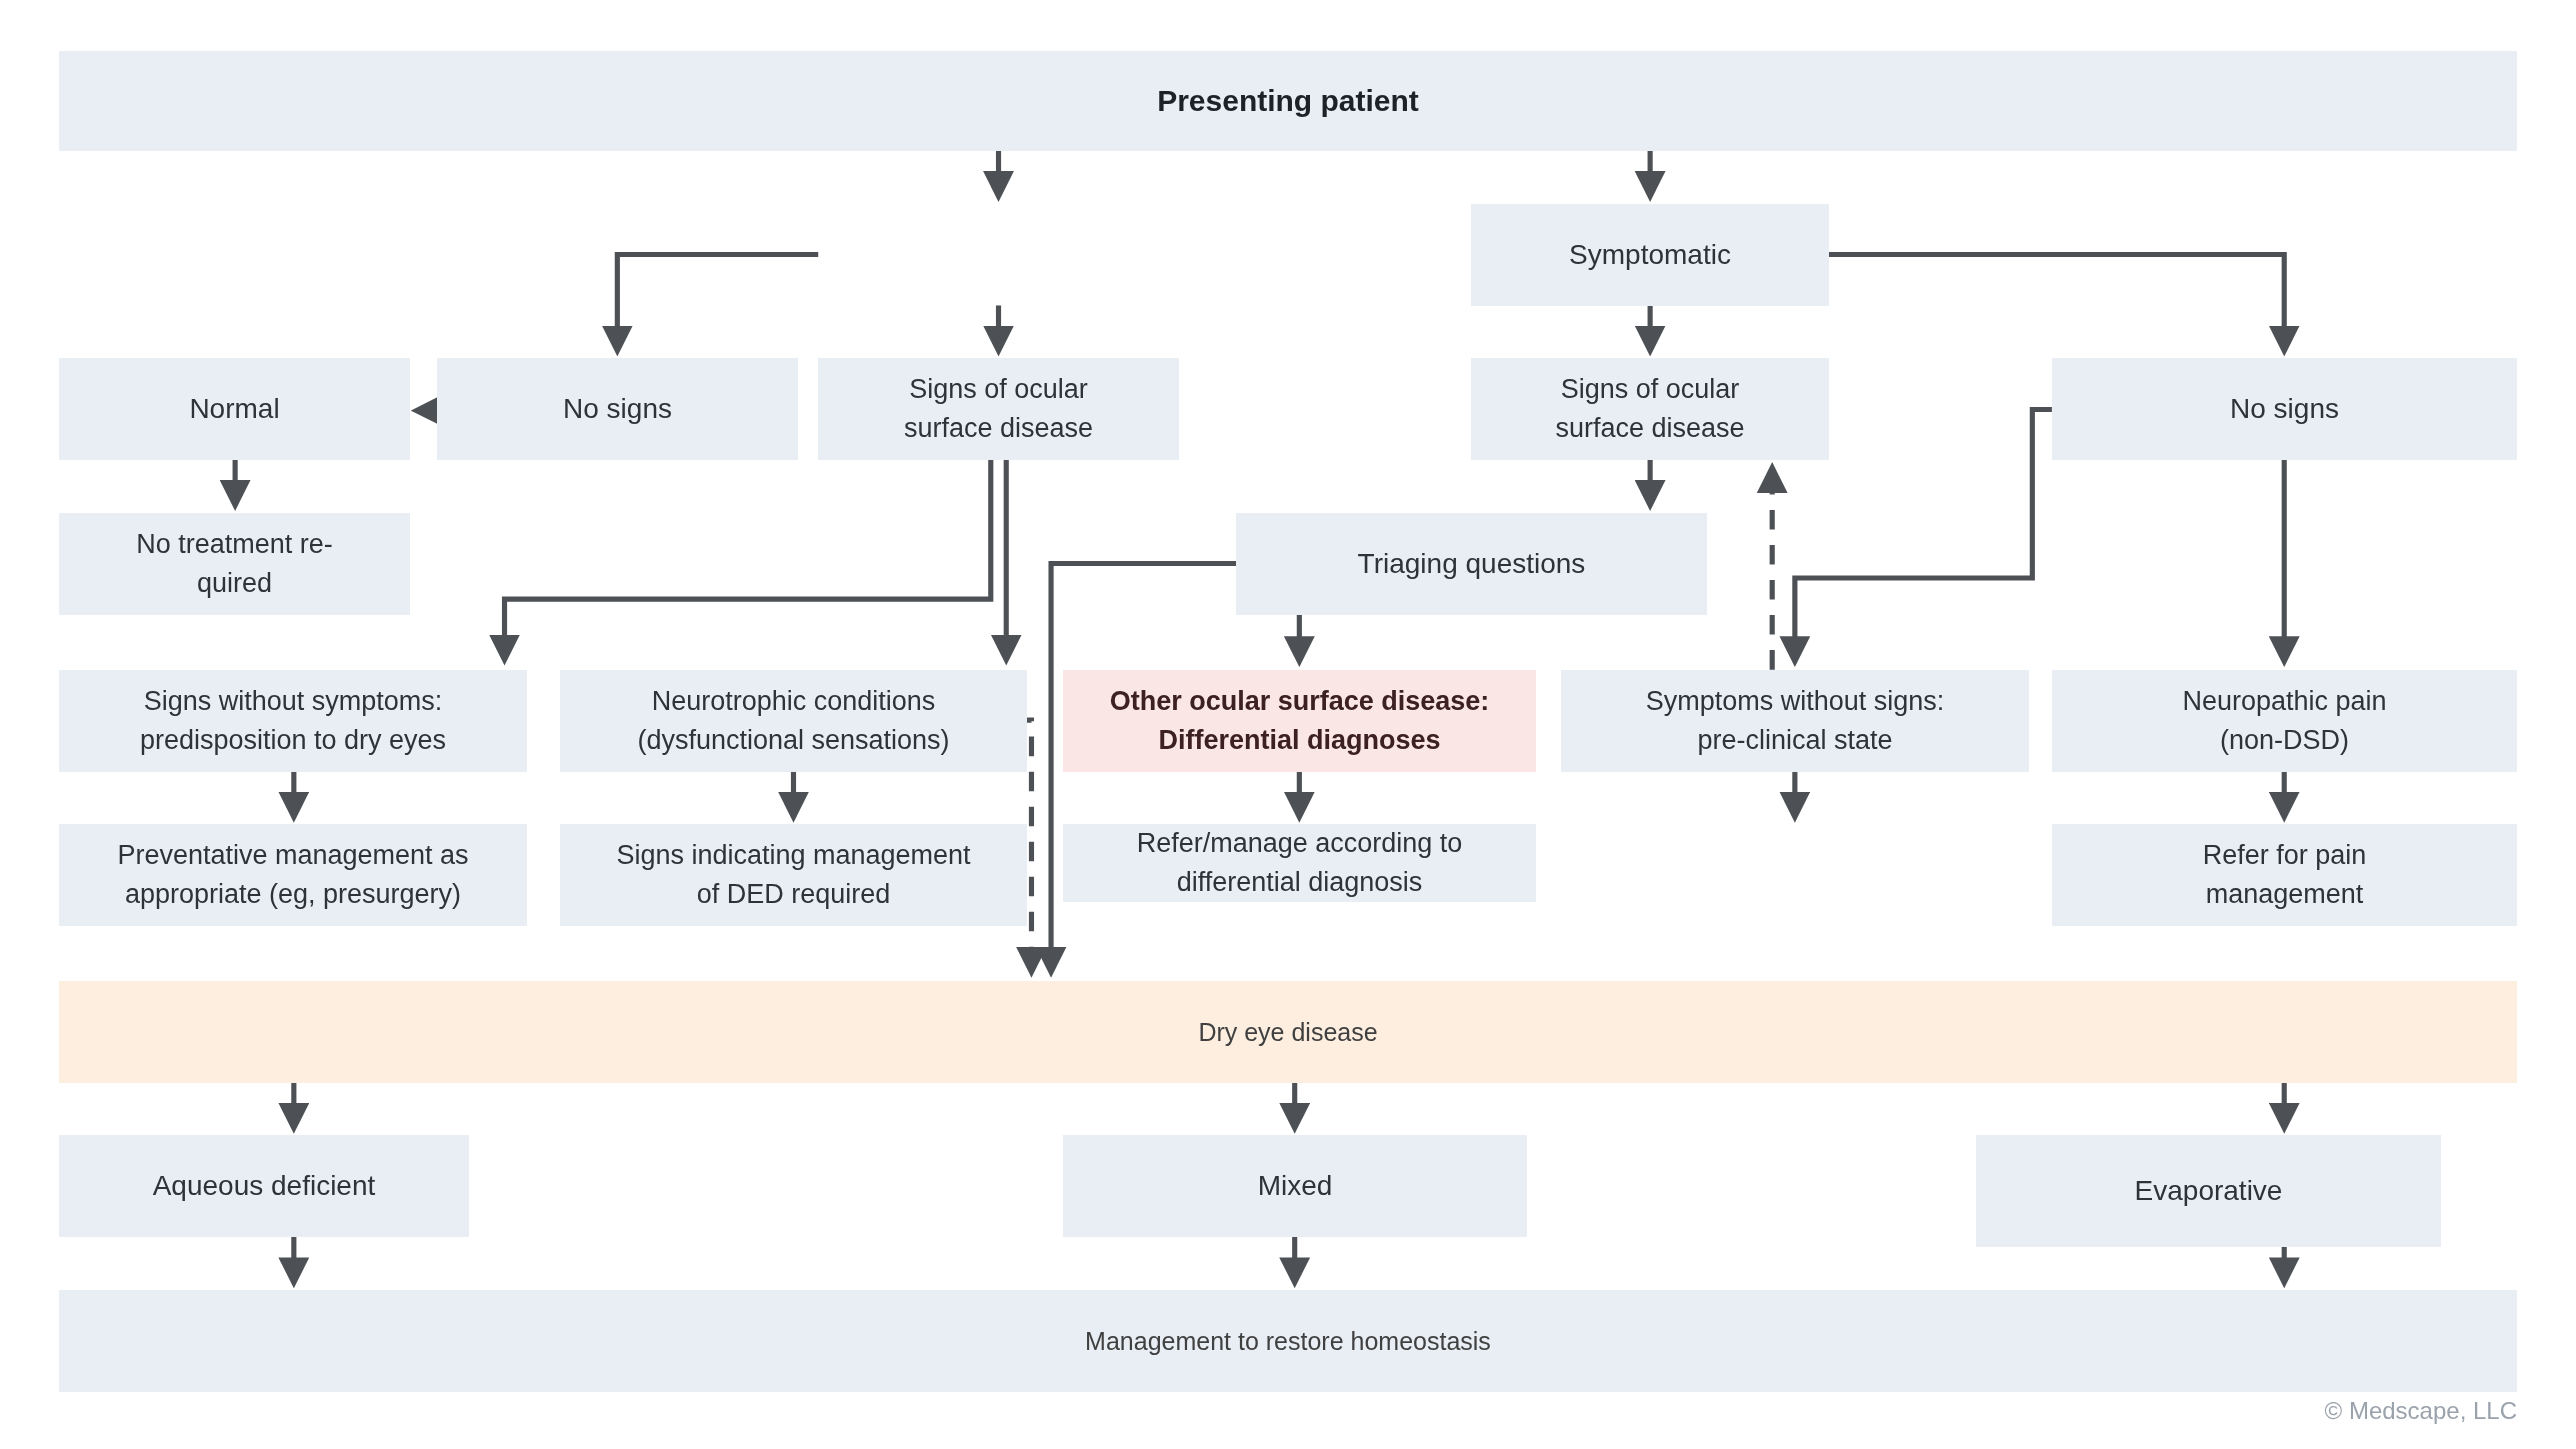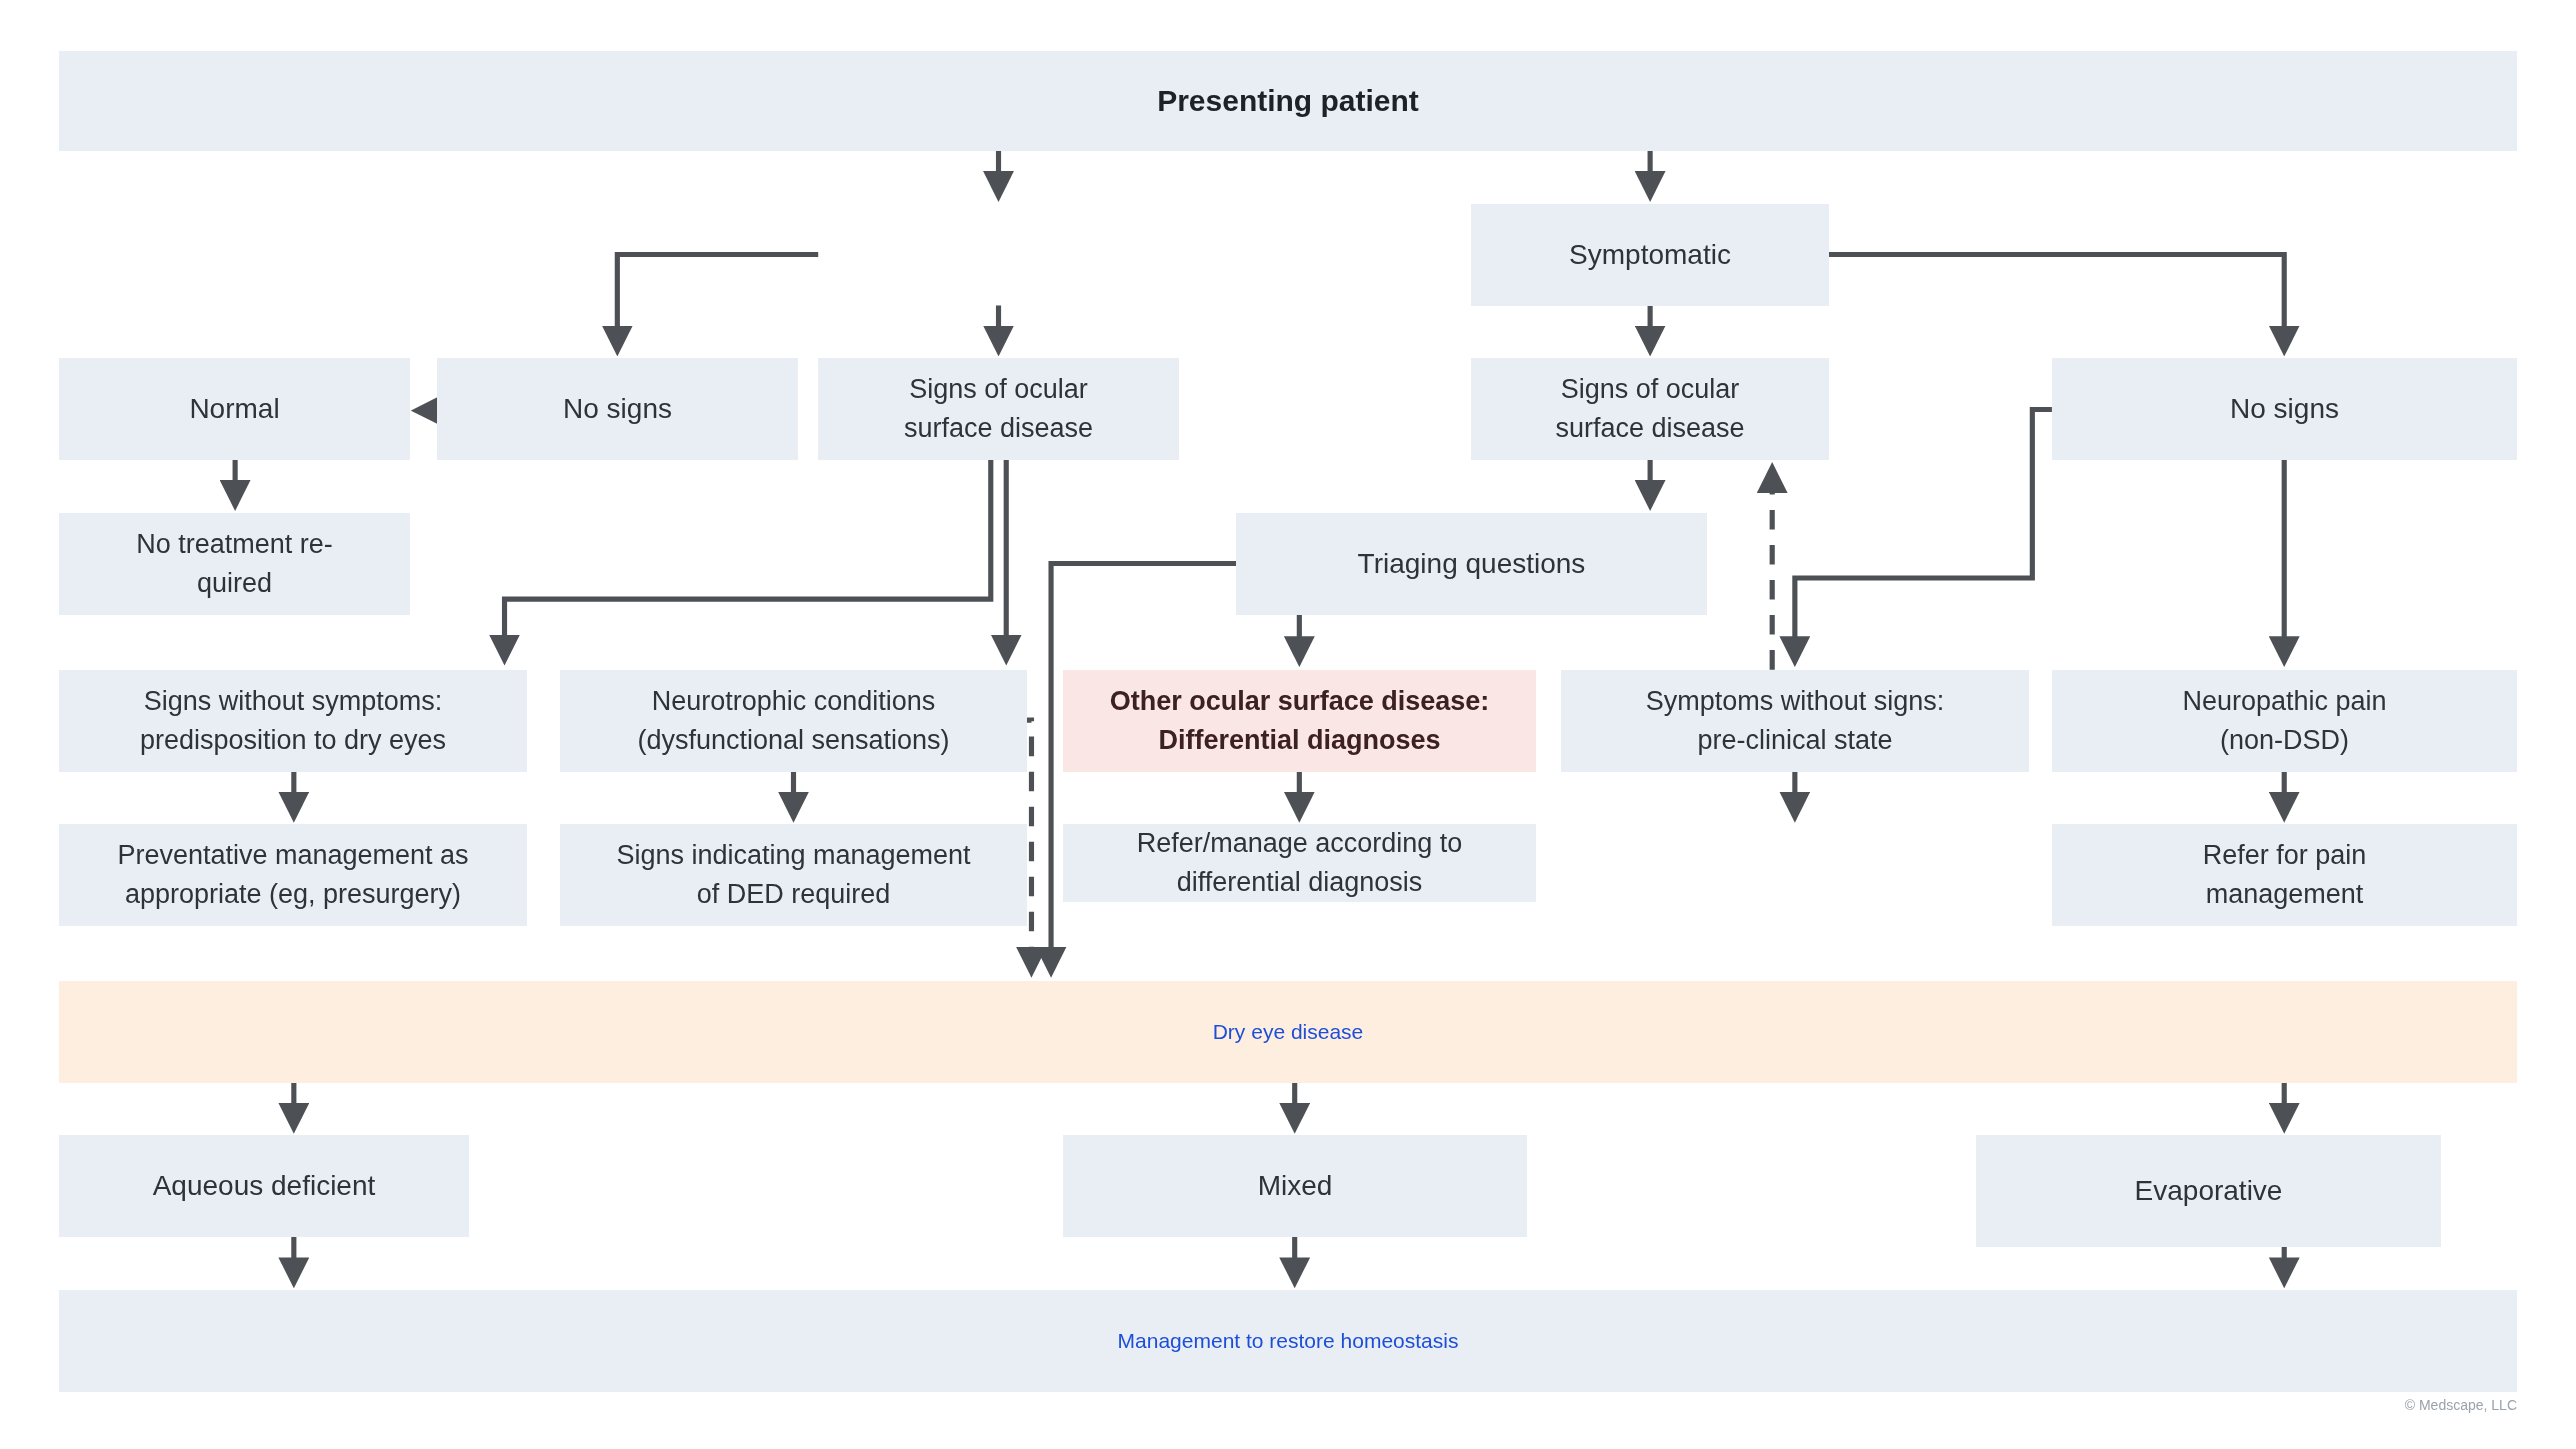--- a/index.html
+++ b/index.html
@@ -10,27 +10,27 @@
   .box{
     position:absolute;background:#e8eef4;color:#2d3338;
     display:flex;align-items:center;justify-content:center;
     text-align:center;font-size:27px;line-height:1.45;white-space:pre-line;
   }
   .box.single{font-size:28px;}
   .box.pink{background:#fae6e4;font-weight:bold;color:#3c2022;}
   .banner{
     position:absolute;left:59px;width:2458px;height:100px;background:#e8eef4;
     display:flex;align-items:center;justify-content:center;
-    color:#1d4ed8;font-size:21px;
+    color:#404040;font-size:25px;
   }
   .banner.peach{background:#fdeee0;height:102px;}
   .banner.titlebar{font-weight:bold;font-size:30px;color:#1d2227;}
   #connectors{position:absolute;left:0;top:0;}
   .footer{
-    position:absolute;right:59px;top:1397px;font-size:14px;color:#9aa2ab;
+    position:absolute;right:59px;top:1397px;font-size:24px;color:#9aa2ab;
   }
 </style>
 </head>
 <body>
 
 <div id="canvas">
 
   <svg id="connectors" width="2576" height="1449" viewBox="0 0 5000 2813">
     <defs>
       <marker id="ah" viewBox="0 0 12 12" refX="9" refY="6" markerWidth="60" markerHeight="60" orient="auto" markerUnits="userSpaceOnUse">

